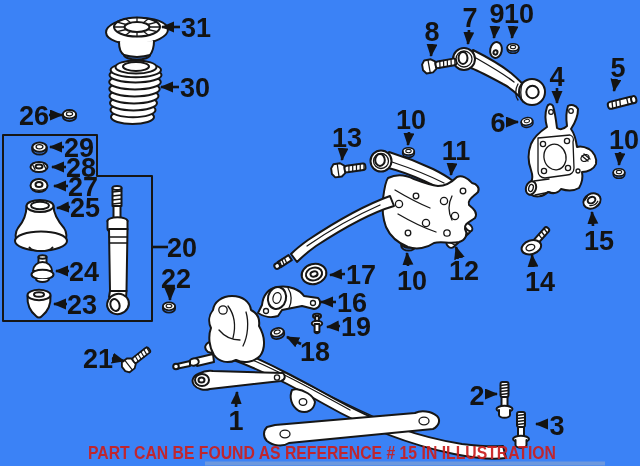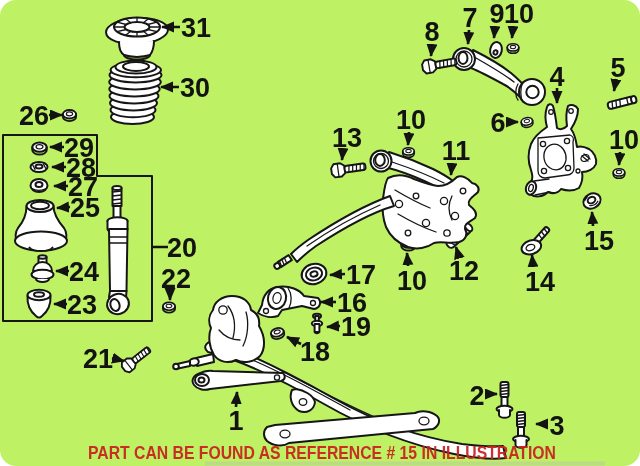--- a/index.html
+++ b/index.html
@@ -1,17 +1,17 @@
 <!DOCTYPE html>
 <html><head>
 <meta charset="utf-8">
 <style>
   html,body{margin:0;padding:0;background:#ffffff;}
-  .stage{position:relative;width:640px;height:466px;background:#bef264;overflow:hidden;
-         font-family:"Liberation Sans","DejaVu Sans",sans-serif;border-radius:16px;}
+  .stage{position:relative;width:640px;height:466px;background:#3b82f6;overflow:hidden;
+         font-family:"Liberation Sans","DejaVu Sans",sans-serif;}
   svg{position:absolute;inset:0;display:block;}
   .fw{fill:#ffffff;stroke:#161616;stroke-width:2;stroke-linejoin:round;stroke-linecap:round;}
   .ln{fill:none;stroke:#161616;stroke-width:2;stroke-linejoin:round;stroke-linecap:round;}
   .thin{stroke-width:1.3;}
   .lead{stroke:#131313;stroke-width:2.6;stroke-linecap:butt;}
   .lbl{font-family:"Liberation Sans","DejaVu Sans",sans-serif;font-weight:bold;font-size:27px;
        fill:#131313;text-anchor:middle;}
   .caption{font-family:"Liberation Sans","DejaVu Sans",sans-serif;font-weight:bold;font-size:18.5px;
        fill:#c92020;text-anchor:middle;opacity:.93;}
 </style>

